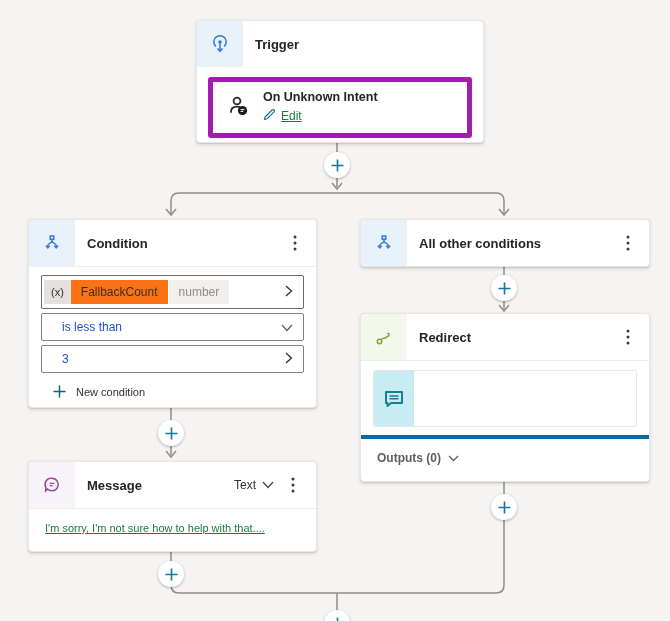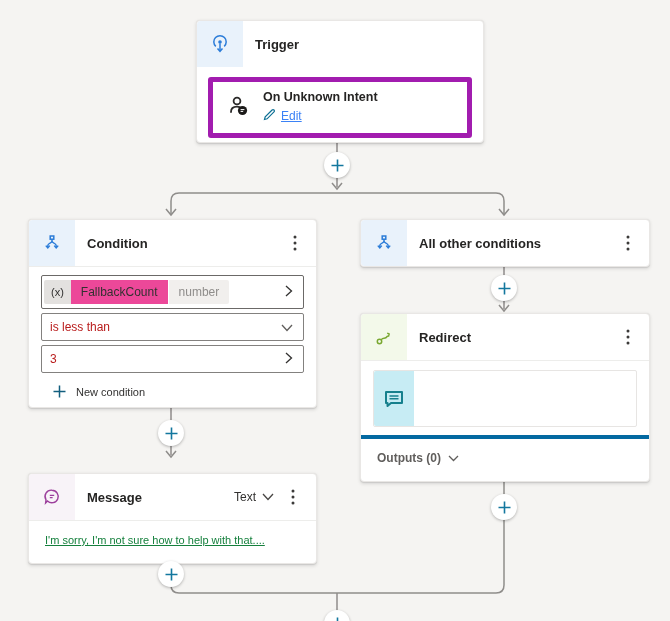--- a/index.html
+++ b/index.html
@@ -17,35 +17,35 @@
   .kebab{width:26px;height:26px;display:flex;align-items:center;justify-content:center;margin-right:8px;
          border-radius:2px;cursor:pointer;}
   .hdr-divider{height:1px;background:#ededeb;}
 
   
   .trigger-body{padding:10px 11px;}
   .trigger-card{border:5px solid #a21caf;border-radius:3px;display:flex;align-items:center;padding:8px 12px;}
   .trigger-card .txt{margin-left:12px;}
   .item-title{font-size:12.5px;font-weight:700;color:#252423;}
   .edit-row{display:flex;align-items:center;margin-top:3px;}
-  a.link{color:#3b82f6;font-size:12px;text-decoration:underline;cursor:pointer;}
+  a.link{color:#15803d;font-size:12px;text-decoration:underline;cursor:pointer;}
   .edit-row a.link{margin-left:5px;}
 
   
   .cond-body{padding:8px 12px 0 12px;}
   .cond-row{border:1px solid #83817f;border-radius:2px;display:flex;align-items:center;
             background:#fff;margin-bottom:4px;cursor:pointer;}
   .row-var{height:28px;padding:2px 10px 2px 2px;border-color:#6b6967;}
   .row-op,.row-val{height:26px;padding:0 10px 0 8px;}
   .chipgrp{display:flex;align-items:stretch;height:24px;}
   .chip-x{background:#e3e1df;display:flex;align-items:center;padding:0 7px;font-size:11px;color:#323130;border-radius:2px 0 0 2px;}
-  .chip-name{background:#ec4899;display:flex;align-items:center;padding:0 10px;font-size:12px;color:#323130;}
+  .chip-name{background:#f97316;display:flex;align-items:center;padding:0 10px;font-size:12px;color:#323130;}
   .chip-type{background:#f1efed;display:flex;align-items:center;padding:0 10px;font-size:12px;color:#8f8d8b;margin-left:1px;border-radius:0 2px 2px 0;}
   .grow{flex:1 1 auto;}
-  .row-text{font-size:12px;color:#b91c1c;}
+  .row-text{font-size:12px;color:#1d4ed8;margin-left:12px;}
   .newcond{display:flex;align-items:center;margin:12px 0 14px 12px;cursor:pointer;}
   .newcond span{font-size:11px;color:#323130;margin-left:10px;}
 
   
   .hdr-right{display:flex;align-items:center;margin-right:4px;}
   .mode-dd{display:flex;align-items:center;cursor:pointer;padding:3px 6px;border-radius:2px;}
   .mode-dd span{font-size:12px;color:#323130;margin-right:6px;}
   .msg-body{padding:13px 16px;font-size:11px;color:#15803d;text-decoration:underline;}
 
   
@@ -239,21 +239,21 @@
     <div class="outputs-row">
       <span>Outputs (0)</span>
       <span>
         <svg width="11" height="7" viewBox="0 0 11 7" fill="none" stroke="#605e5c" stroke-width="1.3">
             <path d="M1,1 L5.5,5.5 L10,1"></path>
           </svg>
       </span>
     </div>
   </div>
 
-  <div class="node" style="left:28px;top:473px;width:287px;height:89px;">
+  <div class="node" style="left:28px;top:461px;width:287px;height:89px;">
     <div class="node-header">
       <div class="icon-cell" style="background:#f8f3f8;">
         <svg width="20" height="20" viewBox="0 0 20 20" fill="none" stroke="#9c3f9c" stroke-width="1.4">
           <path d="M10,3.2 A6.3,6.3 0 1 1 5.5,14 L3.6,16 L4,12.8 A6.3,6.3 0 0 1 10,3.2 Z"></path>
           <path d="M7.8,8.3 H12.2 M7.8,10.7 H10.6" stroke-width="1.2"></path>
         </svg>
       </div>
       <div class="node-title">Message</div>
       <div class="hdr-right">
         <div class="mode-dd">

